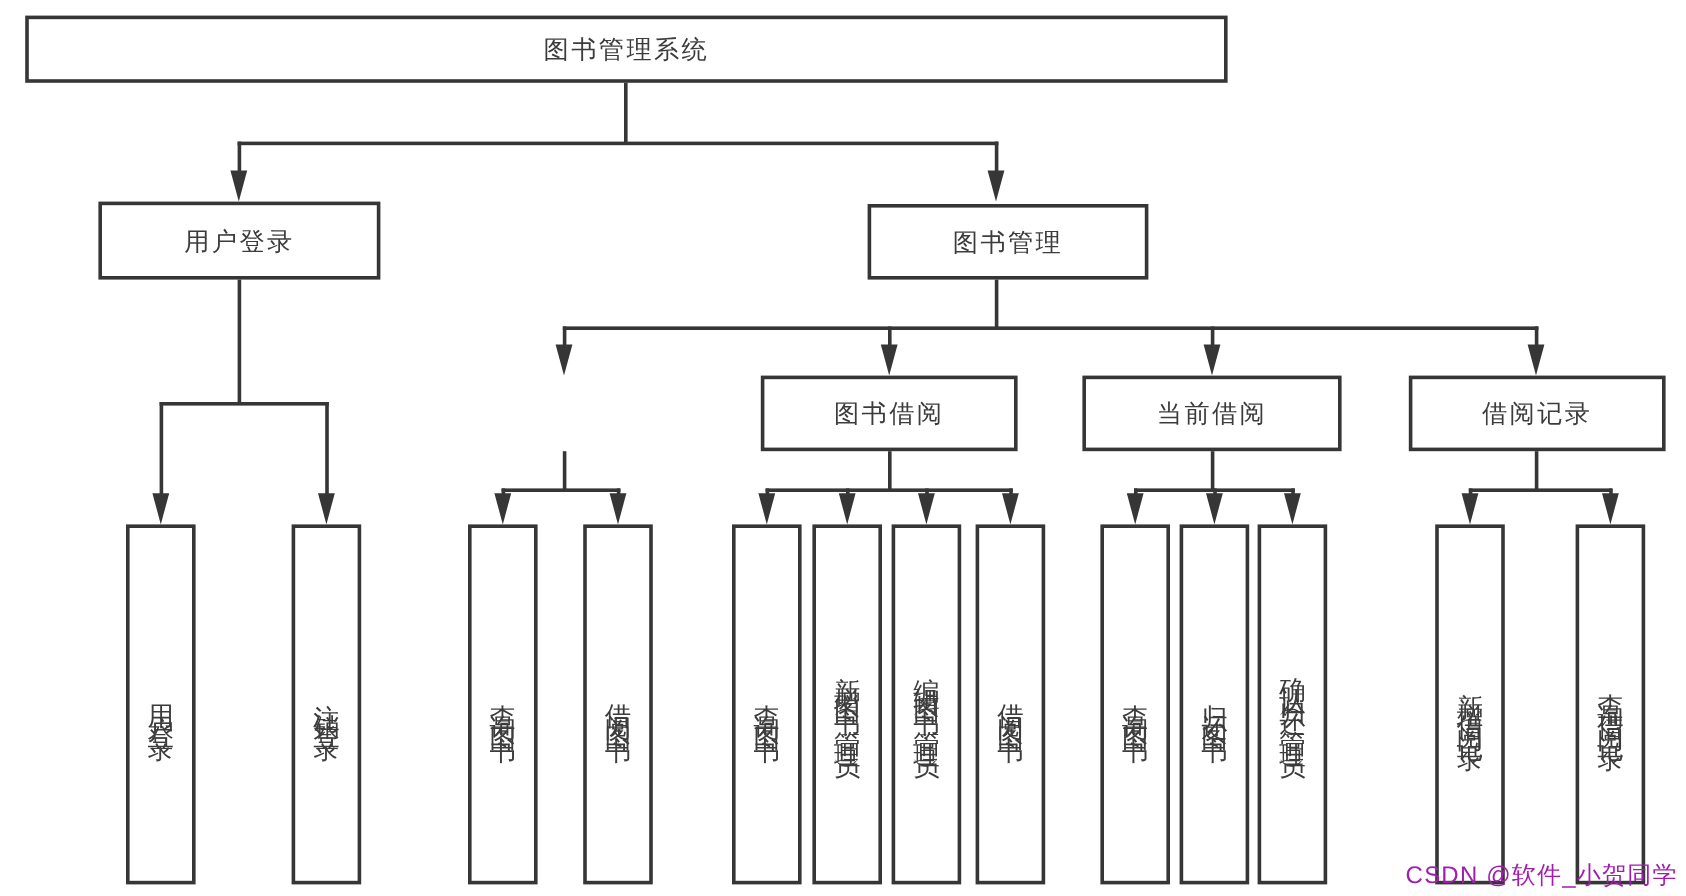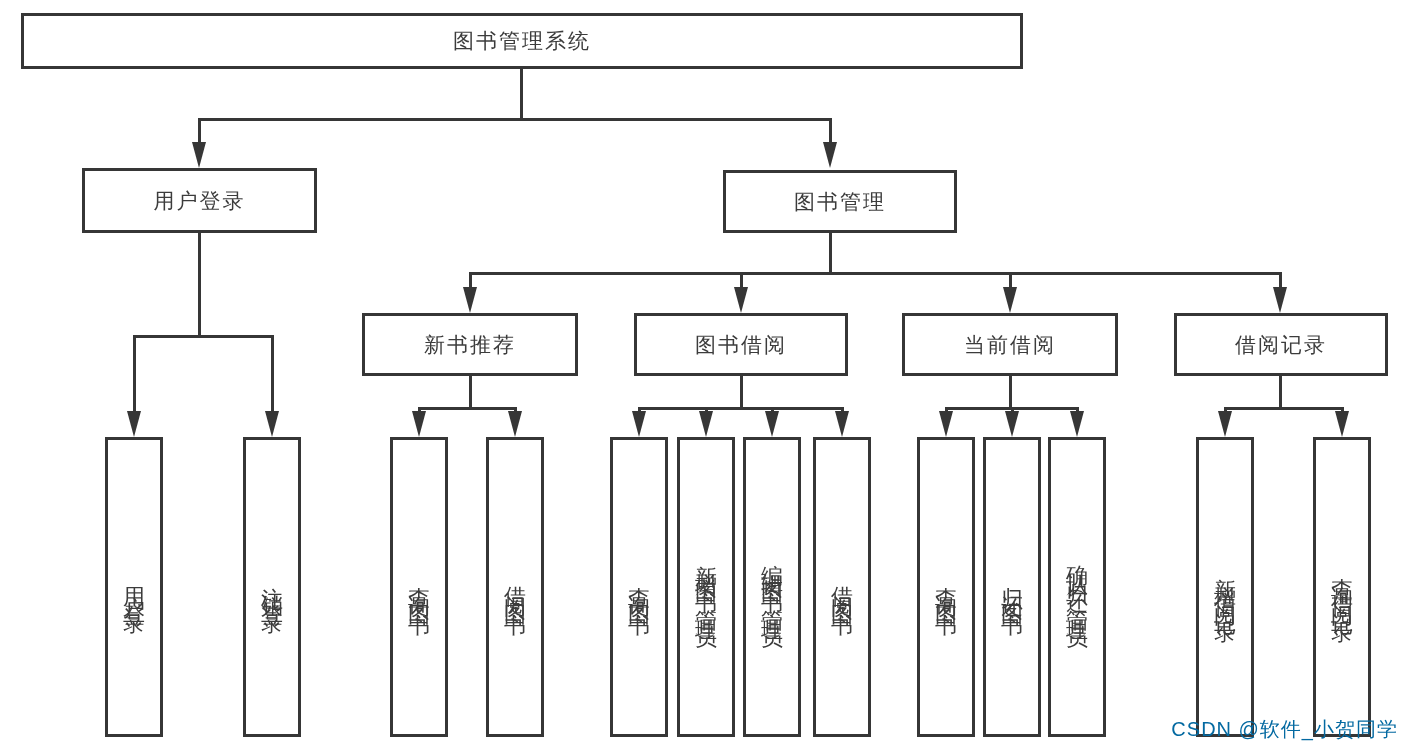--- a/index.html
+++ b/index.html
@@ -45,21 +45,21 @@
     height: 0;
     border-left: 7px solid transparent;
     border-right: 7px solid transparent;
     border-top: 26px solid #363636;
   }
   .watermark {
     position: absolute;
     top: 716px;
     right: 7px;
     font-size: 20px;
-    color: #0369a1;
+    color: #a21caf;
     letter-spacing: 1px;
     white-space: nowrap;
   }
 </style>
 </head>
 <body>
 
 <div class="stage">
 
   <div class="node" style="left:21px; top:13px; width:1002px; height:56px;">
@@ -91,23 +91,20 @@
   <div class="hline" style="left:469px; top:272px; width:813px; height:3px;"></div>
   <div class="vline" style="left:469px; top:272px; width:3px; height:17px;"></div>
   <div class="arrowhead" style="left:463px; top:287px;"></div>
   <div class="vline" style="left:740px; top:272px; width:3px; height:17px;"></div>
   <div class="arrowhead" style="left:734px; top:287px;"></div>
   <div class="vline" style="left:1009px; top:272px; width:3px; height:17px;"></div>
   <div class="arrowhead" style="left:1003px; top:287px;"></div>
   <div class="vline" style="left:1279px; top:272px; width:3px; height:17px;"></div>
   <div class="arrowhead" style="left:1273px; top:287px;"></div>
 
-  <div class="node" style="left:362px; top:313px; width:216px; height:63px;">
-    <span class="hlabel">新书推荐</span>
-  </div>
   <div class="node" style="left:902px; top:313px; width:216px; height:63px;">
     <span class="hlabel">当前借阅</span>
   </div>
   <div class="node" style="left:634px; top:313px; width:214px; height:63px;">
     <span class="hlabel">图书借阅</span>
   </div>
   <div class="node" style="left:1174px; top:313px; width:214px; height:63px;">
     <span class="hlabel">借阅记录</span>
   </div>
 

